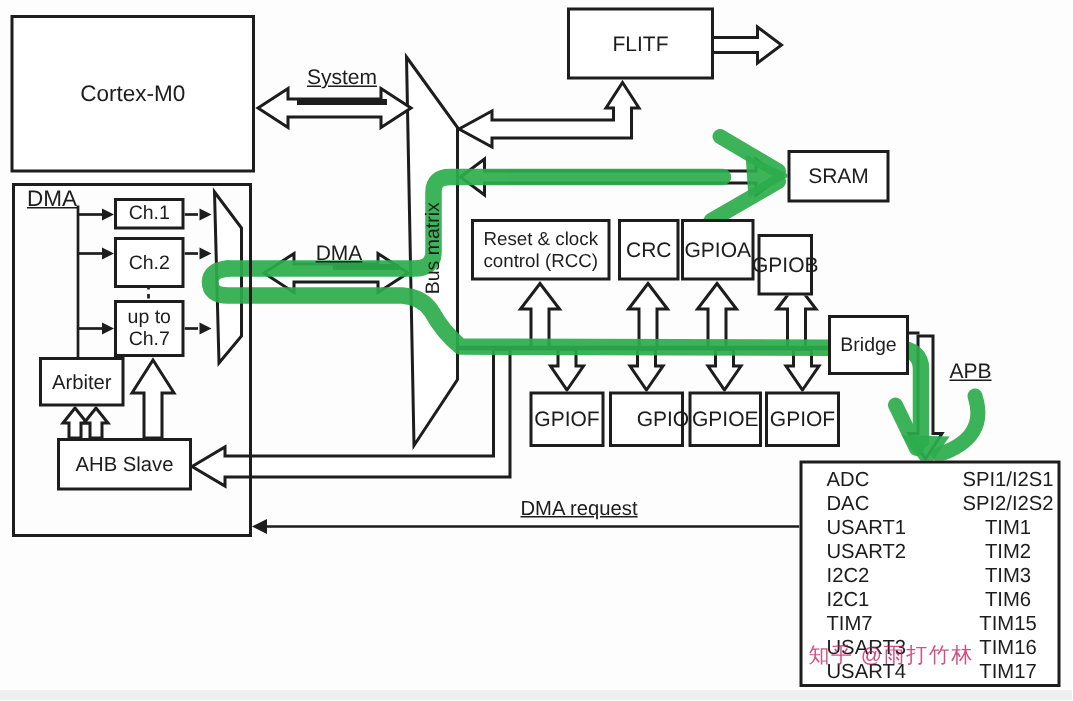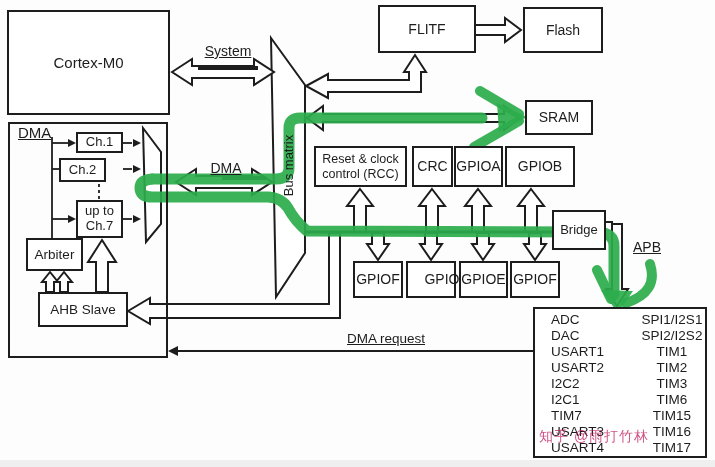--- a/index.html
+++ b/index.html
@@ -109,35 +109,34 @@
       <polygon points="618,313 601,290 633,291"></polygon>
     </g>
   </svg>
 
   <div class="box" style="left:7px;top:10px;width:163px;height:105px;font-size:15px;">Cortex-M0</div>
 
   <div class="box" style="left:8px;top:122px;width:160px;height:236px;background:transparent;"></div>
   <div class="lbl" style="left:18px;top:124px;font-size:15px;">DMA</div>
 
   <div class="box" style="left:76px;top:132px;width:47px;height:21px;font-size:13px;">Ch.1</div>
-  <div class="box" style="left:59px;top:158px;width:47px;height:24px;font-size:13px;">Ch.2</div>
+  <div class="box" style="left:76px;top:158px;width:47px;height:34px;font-size:13px;">Ch.2</div>
   <div class="box" style="left:76px;top:200px;width:47px;height:38px;font-size:13px;">up to
 Ch.7</div>
   <div class="box" style="left:26px;top:238px;width:57px;height:33px;font-size:13.5px;">Arbiter</div>
   <div class="box" style="left:38px;top:292px;width:90px;height:35px;font-size:13.5px;">AHB Slave</div>
 
   <div class="box" style="left:378px;top:5px;width:98px;height:48px;">FLITF</div>
-  <div class="box" style="left:523px;top:7px;width:80px;height:46px;">Flash</div>
   <div class="box" style="left:525px;top:100px;width:68px;height:35px;">SRAM</div>
 
   <div class="box" style="left:314px;top:146px;width:93px;height:41px;font-size:12.5px;">Reset &amp; clock
 control (RCC)</div>
   <div class="box" style="left:412px;top:146px;width:41px;height:41px;">CRC</div>
   <div class="box" style="left:454px;top:146px;width:49px;height:41px;">GPIOA</div>
-  <div class="box" style="left:505px;top:146px;width:70px;height:41px;">GPIOB</div>
+  <div class="box" style="left:505px;top:156px;width:37px;height:41px;">GPIOB</div>
 
   <div class="box" style="left:353px;top:261px;width:50px;height:37px;">GPIOF</div>
   <div class="box" style="left:406px;top:261px;width:50px;height:37px;padding-left:32px;">GPIOD</div>
   <div class="box" style="left:459px;top:261px;width:49px;height:37px;">GPIOE</div>
   <div class="box" style="left:510px;top:261px;width:50px;height:37px;">GPIOF</div>
 
   <div class="box" style="left:552px;top:210px;width:54px;height:40px;font-size:13px;">Bridge</div>
 
   <div class="box" style="left:533px;top:307px;width:174px;height:151px;"></div>
   <div class="plist" style="left:551px;top:312px;width:80px;">

